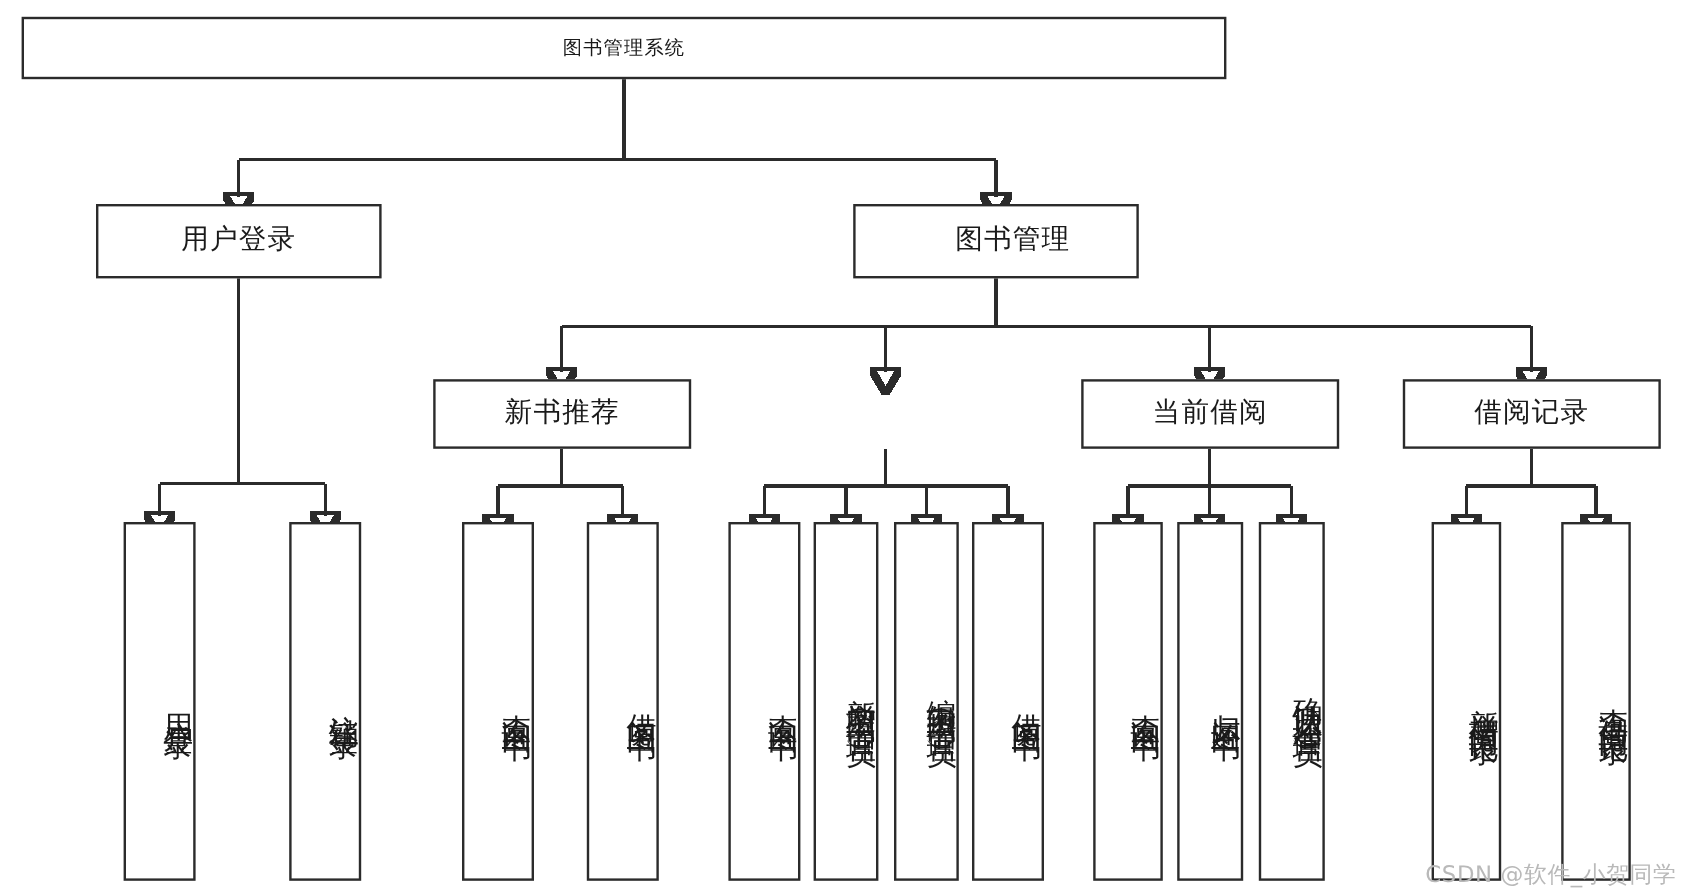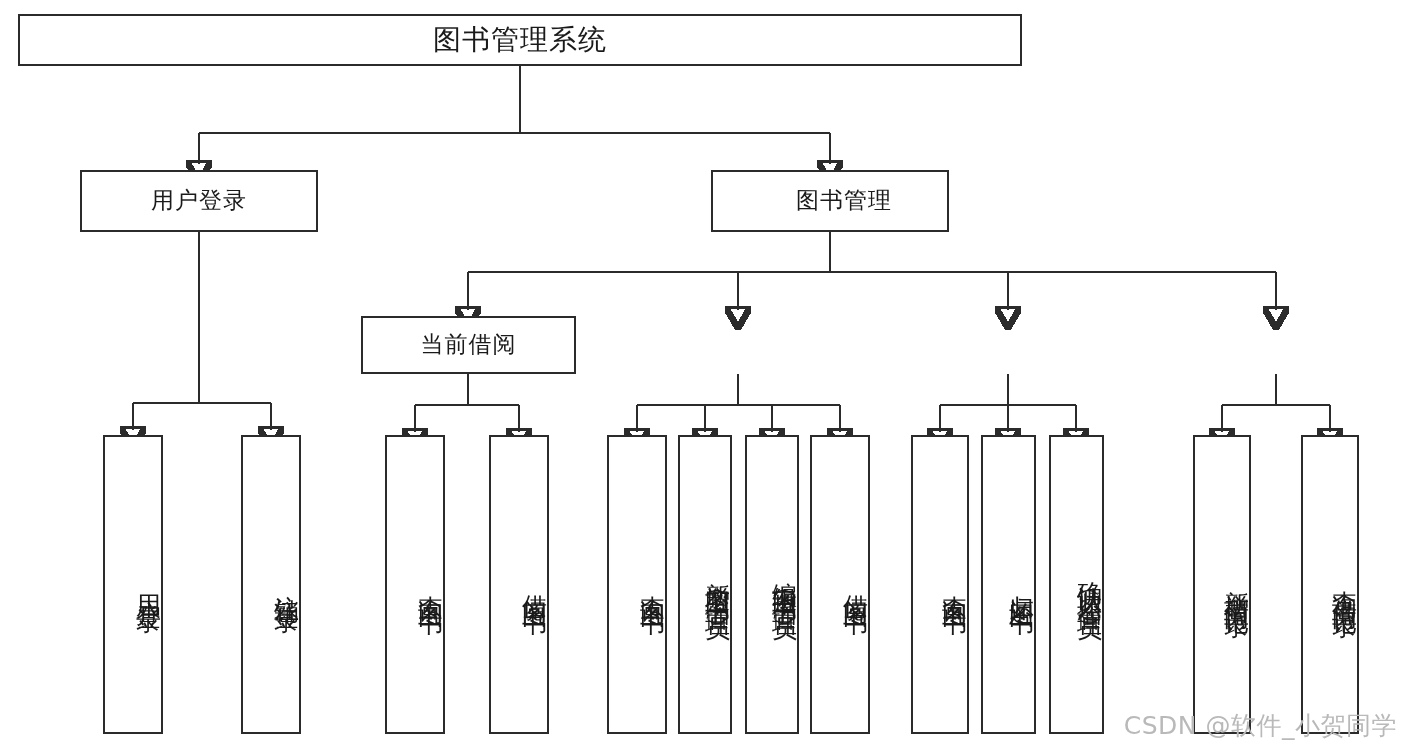--- a/index.html
+++ b/index.html
@@ -44,21 +44,21 @@
     align-items: center;
     justify-content: center;
     color: #1a1a1a;
   }
   .node.horiz {
     font-size: 23px;
     letter-spacing: 1px;
     line-height: 1.2;
   }
   .node.root {
-    font-size: 28px;
+    font-size: 16px;
   }
   
   .node.vert {
     writing-mode: vertical-rl;
     text-orientation: upright;
     font-size: 25px;
     letter-spacing: 5px;
     line-height: 1.05;
     padding-top: 6px;
     padding-bottom: 6px;
@@ -68,21 +68,21 @@
   .node.vert .vtxt {
     writing-mode: vertical-rl;
     text-orientation: upright;
     white-space: nowrap;
   }
   
   #watermark {
     position: absolute;
     right: 8px;
     bottom: 5px;
-    font-size: 25px;
+    font-size: 19px;
     color: #b9b9b9;
     letter-spacing: 0.5px;
     white-space: nowrap;
     user-select: none;
   }
 </style>
 </head>
 <body>
 
 <div id="canvas">
@@ -136,24 +136,26 @@
     <line x1="1222" y1="405" x2="1222" y2="432" marker-end="url(#arrow)"></line>
     <line x1="1330" y1="405" x2="1330" y2="432" marker-end="url(#arrow)"></line>
   </svg>
 
   <div class="node horiz root" style="left:18px; top:14px; width:1004px; height:52px;">图书管理系统</div>
 
   <div class="node horiz" style="left:80px; top:170px; width:238px; height:62px;">用户登录</div>
 
   <div class="node horiz" style="left:711px; top:170px; width:238px; height:62px;padding-left:28px;">图书管理</div>
 
-  <div class="node horiz" style="left:361px; top:316px; width:215px; height:58px;">当前借阅</div>
-
-
-
+  <div class="node horiz" style="left:361px; top:316px; width:215px; height:58px;">新书推荐</div>
+
+
+  <div class="node horiz" style="left:901px; top:316px; width:215px; height:58px;">当前借阅</div>
+
+  <div class="node horiz" style="left:1169px; top:316px; width:215px; height:58px;">借阅记录</div>
 
   <div class="node vert" style="left:103px; top:435px; width:60px; height:299px;">
     <span class="vtxt">用户登录</span>
   </div>
   <div class="node vert" style="left:241px; top:435px; width:60px; height:299px;">
     <span class="vtxt">注销登录</span>
   </div>
 
   <div class="node vert" style="left:385px; top:435px; width:60px; height:299px;">
     <span class="vtxt">查询图书</span>

